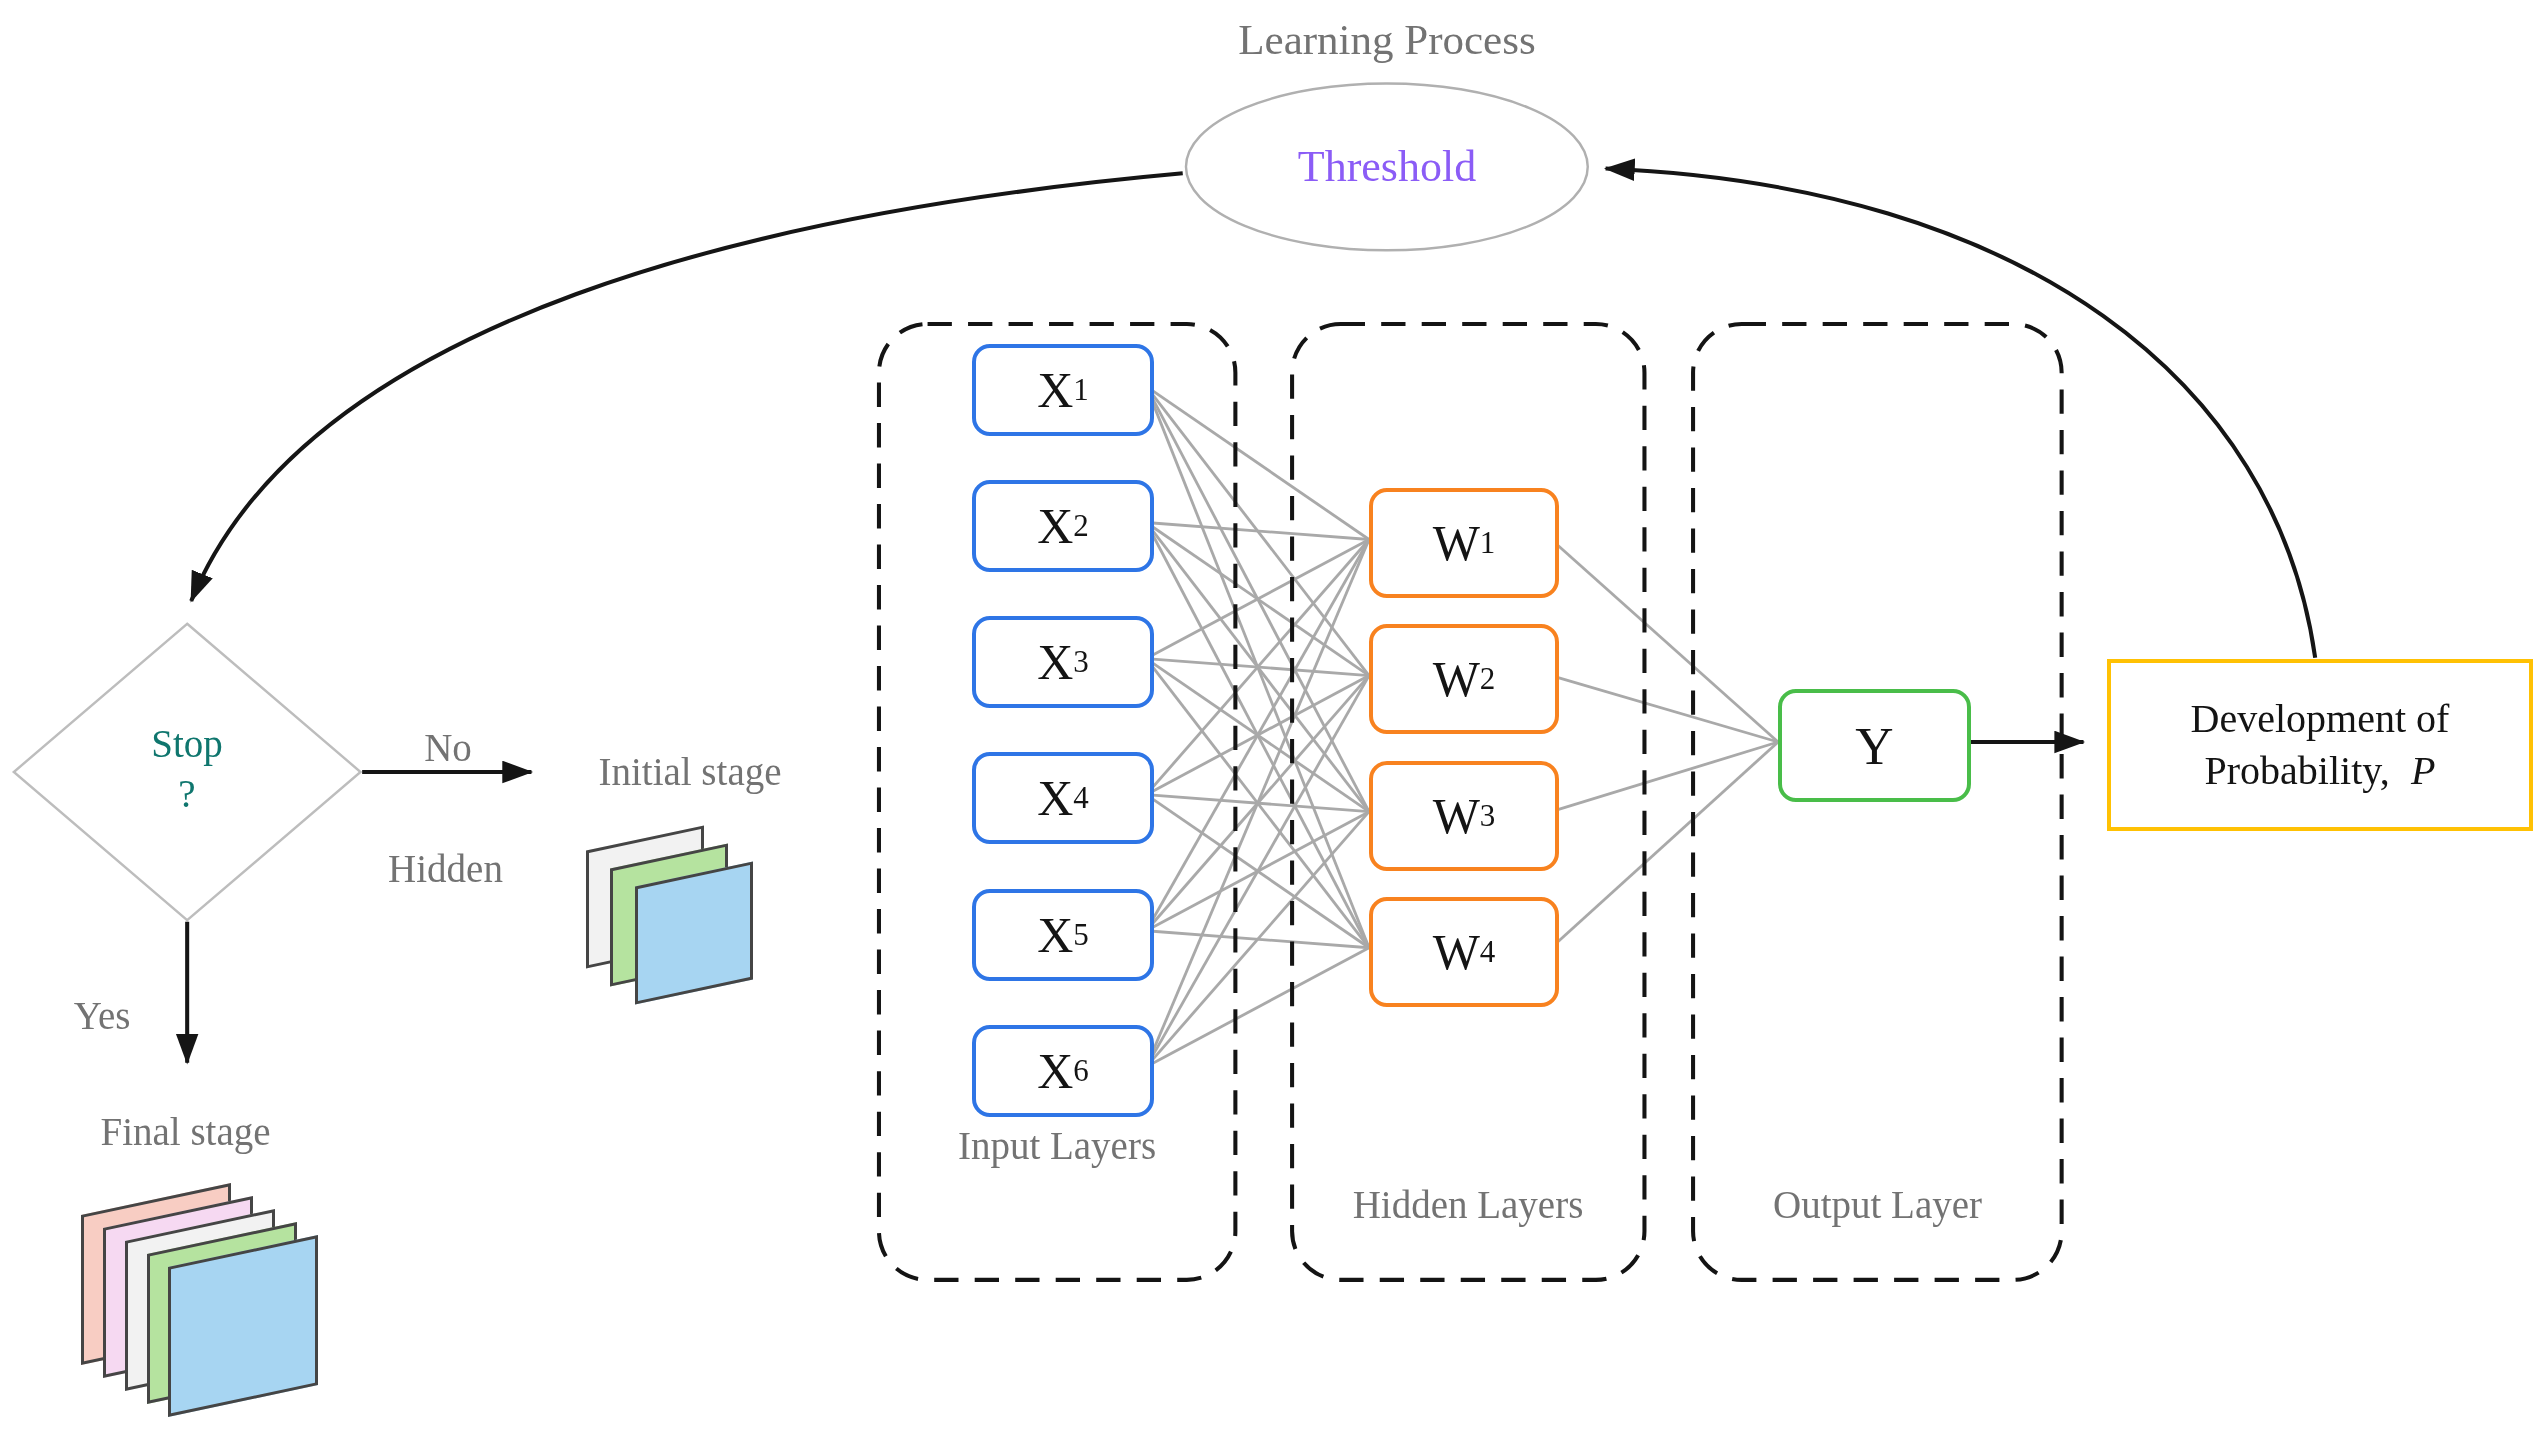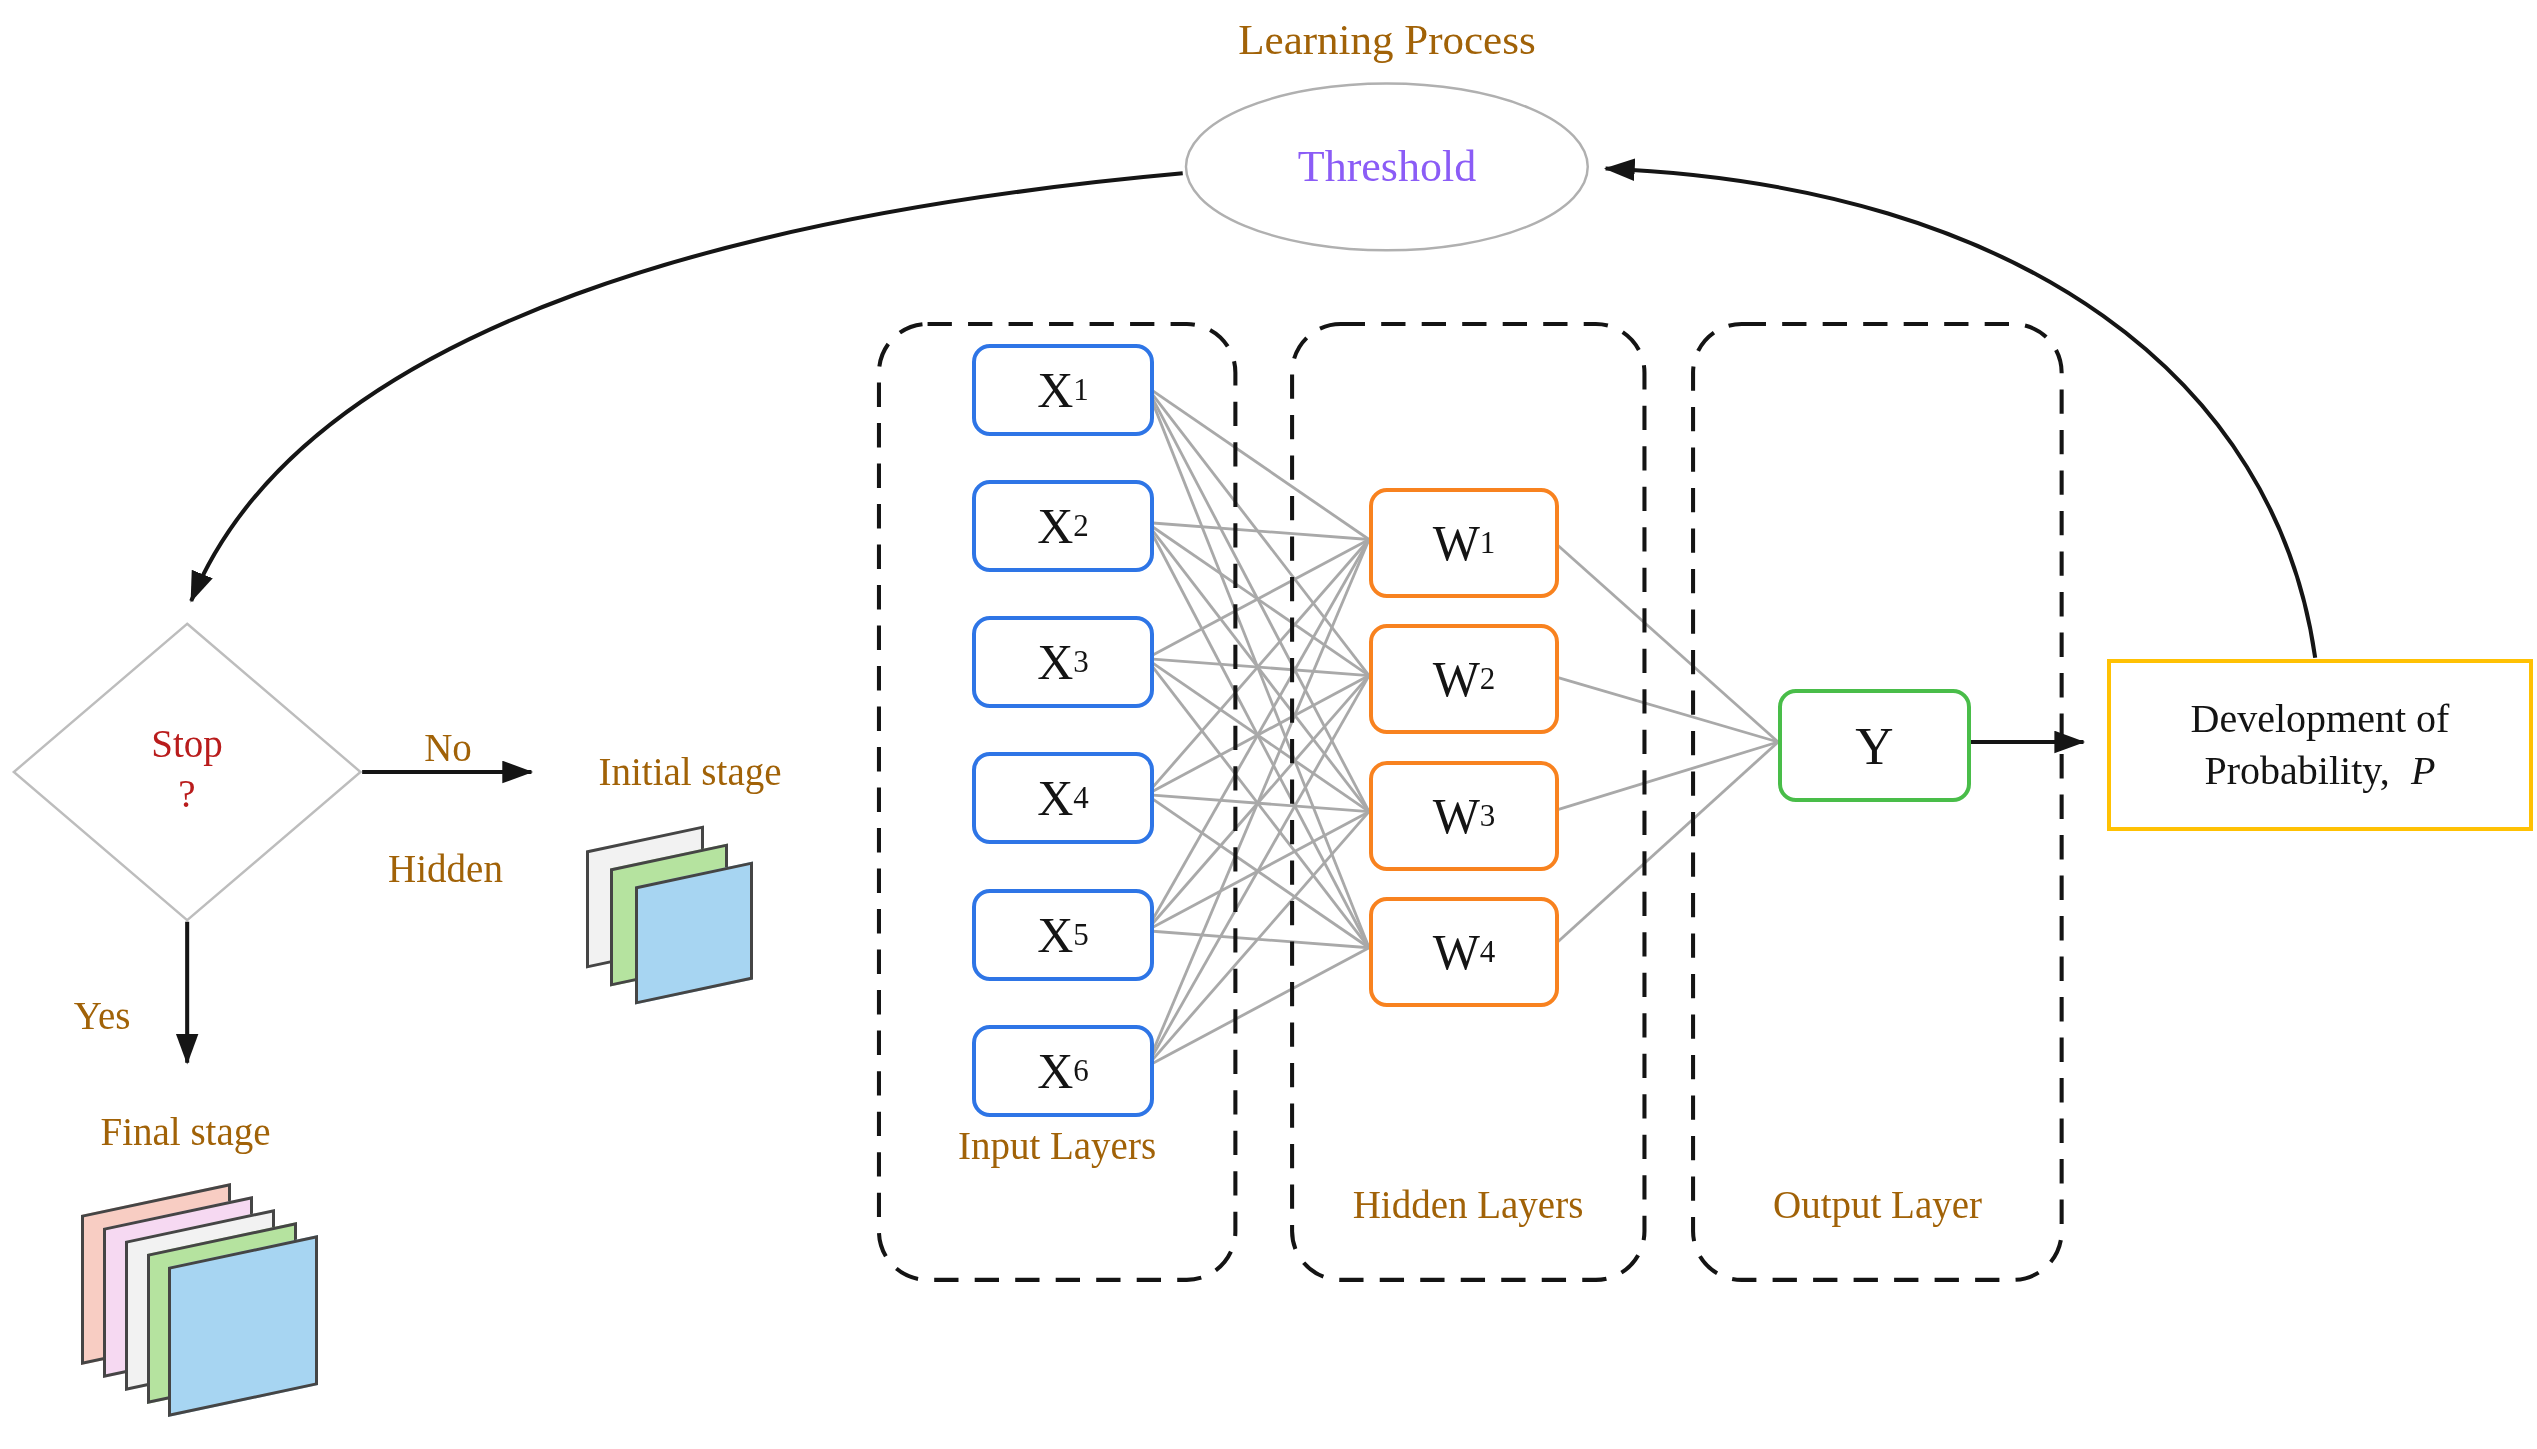--- a/index.html
+++ b/index.html
@@ -1,21 +1,21 @@
 <!DOCTYPE html>
 <html style="font-size:13px"><head>
 <meta charset="utf-8">
 <style>
   html,body{margin:0;padding:0;background:#ffffff;}
   #canvas{position:relative;width:2538px;height:1450px;background:#ffffff;overflow:hidden;
           font-family:"Liberation Serif","DejaVu Serif",serif;}
   #diagram-svg{position:absolute;left:0;top:0;width:2538px;height:1450px;}
-  .lbl{position:absolute;color:#a16207;font-size:39px;text-align:center;line-height:1.15;
+  .lbl{position:absolute;color:#737373;font-size:39px;text-align:center;line-height:1.15;
        font-family:"Liberation Serif","DejaVu Serif",serif;}
-  .blacktxt{color:#b91c1c;}
+  .blacktxt{color:#0f766e;}
   .node{position:absolute;background:#ffffff;border-radius:18px;display:flex;align-items:center;
         justify-content:center;color:#141414;font-size:50px;}
   .node sub{font-size:0.62em;line-height:0;}
   .node.input-node{border:4px solid #2e75e6;width:174px;height:84px;left:972px;}
   .node.hidden-node{border:4px solid #f8821f;width:182px;height:102px;left:1369px;}
   .node.output-node{border:4px solid #49bd49;width:185px;height:105px;left:1778px;top:689px;font-size:53px;}
   .devbox{position:absolute;left:2107px;top:659px;width:418px;height:164px;border:4.9px solid #ffc103;
           background:#ffffff;display:flex;flex-direction:column;align-items:center;justify-content:center;
           color:#141414;font-size:40px;line-height:1.3;}
   .ellipse-label{position:absolute;left:1186px;top:83px;width:402px;height:167px;display:flex;

